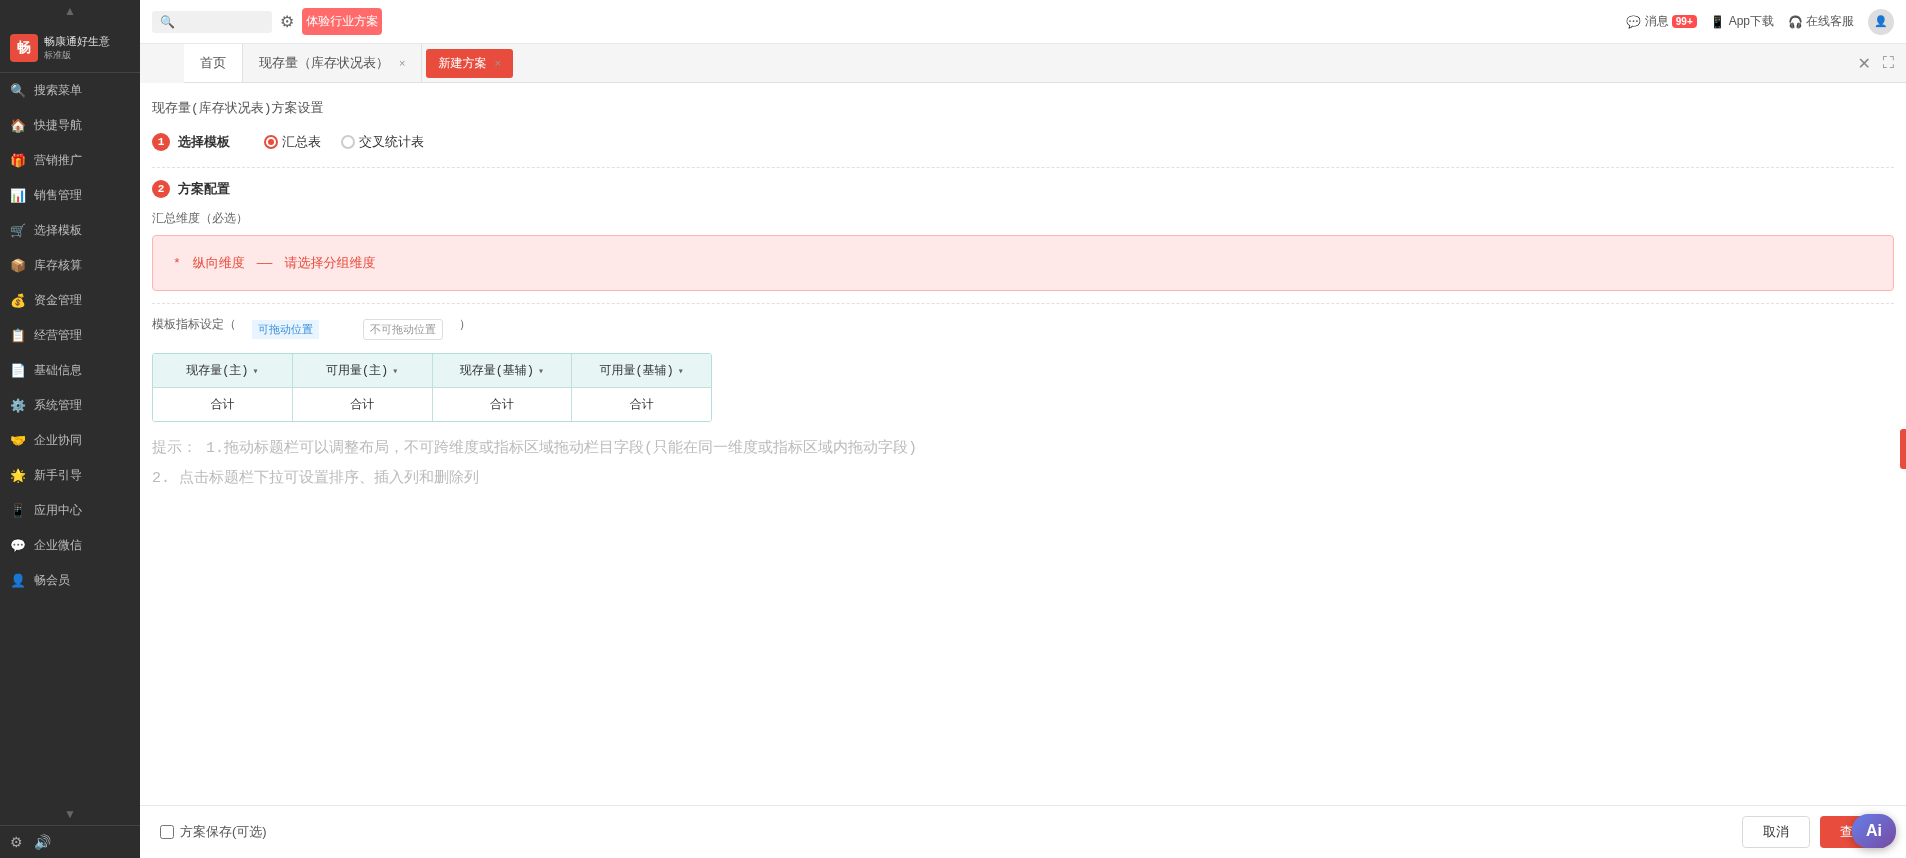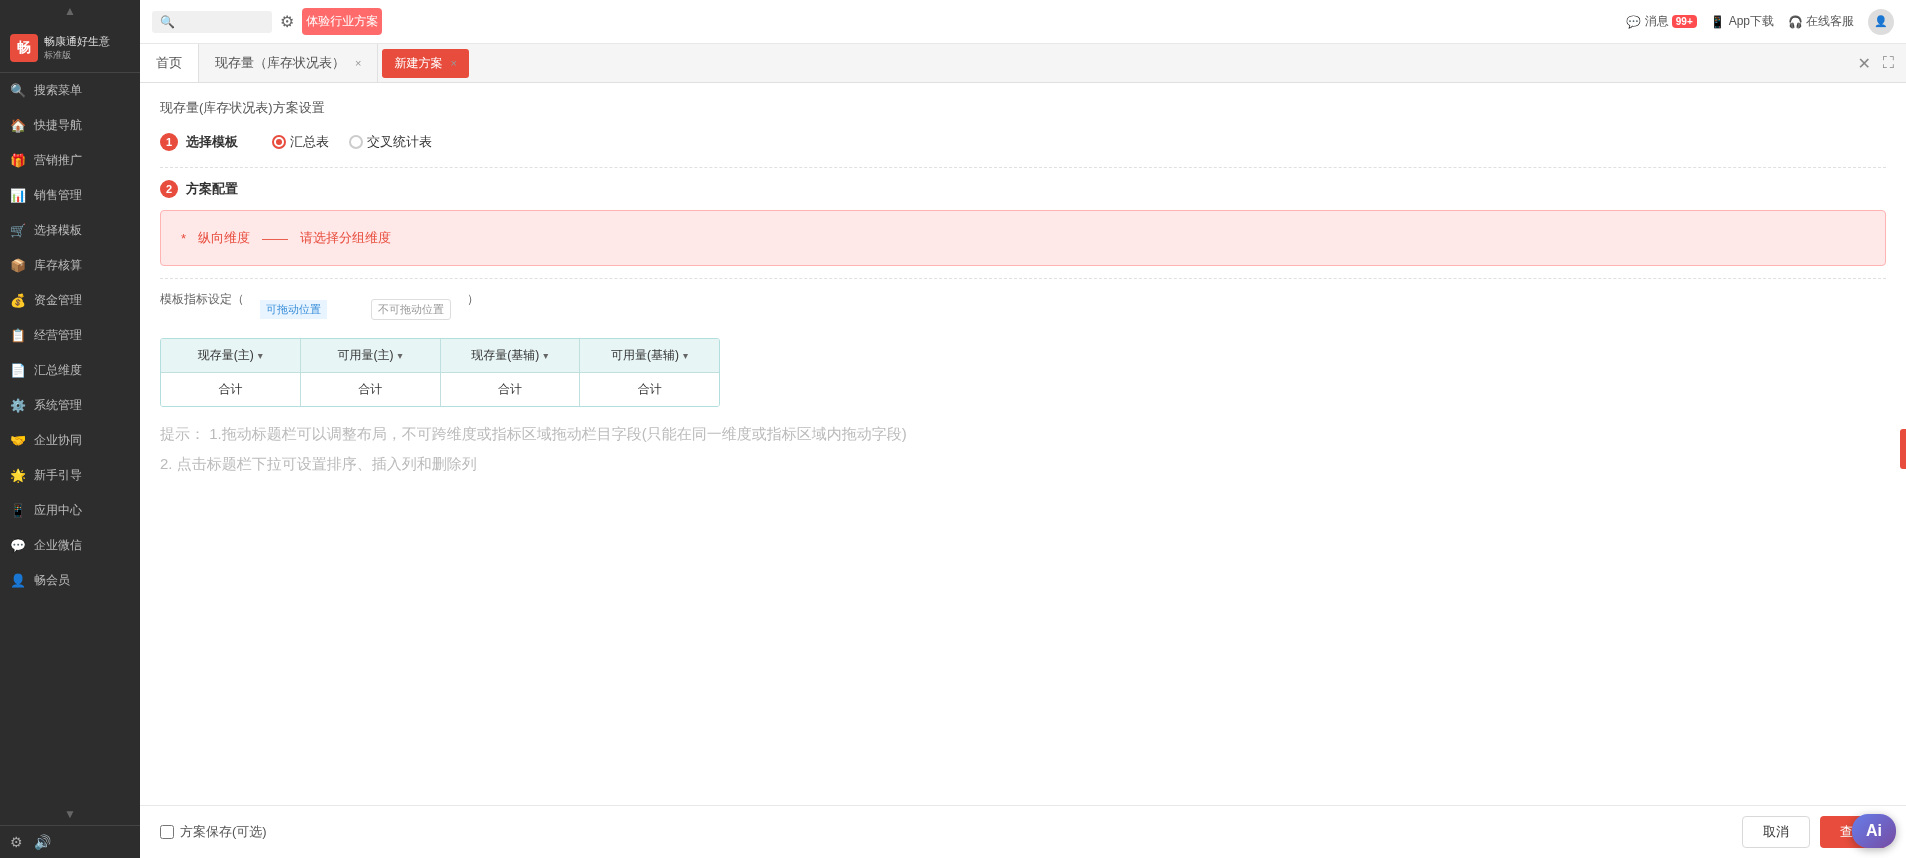--- a/index.html
+++ b/index.html
@@ -101,20 +101,21 @@
       font-size: 11px; color: #888;
     }
 
     
     .tabs-bar {
       background: #f5f5f5;
       display: flex; align-items: center;
       padding: 0 0 0 0;
       border-bottom: 1px solid #e0e0e0;
       flex-shrink: 0;
+      margin-left: 44px;
     }
     .tab {
       padding: 10px 16px;
       font-size: 13px;
       cursor: pointer;
       color: #555;
       display: flex; align-items: center; gap: 6px;
       background: #f5f5f5;
       border-right: 1px solid #e0e0e0;
     }
@@ -131,21 +132,22 @@
       cursor: pointer;
     }
     .tabs-right { margin-left: auto; display: flex; gap: 4px; padding-right: 8px; }
     .tabs-icon-btn { font-size: 16px; color: #888; cursor: pointer; padding: 4px; }
 
     
     .content {
       flex: 1;
       background: #fff;
       overflow-y: auto;
-      padding: 16px 20px;
+      padding: 16px 12px;
+      font-family: Liberation Mono, monospace;
     }
     .page-title {
       font-size: 13px;
       color: #555;
       margin-bottom: 16px;
     }
 
     
     .section {
       margin-bottom: 16px;
@@ -192,21 +194,21 @@
       border-radius: 4px;
       padding: 18px 20px;
       margin-bottom: 12px;
       display: flex; align-items: center; gap: 12px;
     }
     .dim-required { color: #e74c3c; font-size: 13px; }
     .dim-label { color: #e74c3c; font-size: 13px; font-weight: 500; }
     .dim-dash { color: #e74c3c; }
     .dim-placeholder { color: #e74c3c; font-size: 13px; text-align: center; }
 
-    .indicator-label { font-size: 12px; color: #666; margin-bottom: 20px; }
+    .indicator-label { font-size: 12px; color: #666; margin-bottom: 10px; }
     .indicator-settings { display: flex; align-items: center; gap: 16px; margin-bottom: 10px; }
     .indicator-badge {
       background: #e8f4ff;
       color: #3a8fd9;
       border-radius: 0;
       padding: 2px 6px;
       font-size: 11px;
     }
     .indicator-badge-gray {
       background: transparent;
@@ -352,21 +354,21 @@
     <div class="sidebar-item">
       <span class="sidebar-item-icon">💰</span>
       <span>资金管理</span>
     </div>
     <div class="sidebar-item">
       <span class="sidebar-item-icon">📋</span>
       <span>经营管理</span>
     </div>
     <div class="sidebar-item">
       <span class="sidebar-item-icon">📄</span>
-      <span>汇总维度</span>
+      <span>基础信息</span>
     </div>
     <div class="sidebar-item">
       <span class="sidebar-item-icon">⚙️</span>
       <span>系统管理</span>
     </div>
     <div class="sidebar-item">
       <span class="sidebar-item-icon">🤝</span>
       <span>企业协同</span>
     </div>
     <div class="sidebar-item">
@@ -463,20 +465,21 @@
     </div>
 
     <hr class="divider">
 
     <div class="section">
       <div class="section-header">
         <div class="section-number">2</div>
         <span class="section-title">方案配置</span>
       </div>
 
+      <div class="config-label">汇总维度（必选）</div>
 
       <div class="dimension-box">
         <span class="dim-required">* </span>
         <span class="dim-label">纵向维度</span>
         <span class="dim-dash">——</span>
         <span class="dim-placeholder">请选择分组维度</span>
       </div>
 
       <hr class="divider">
 

